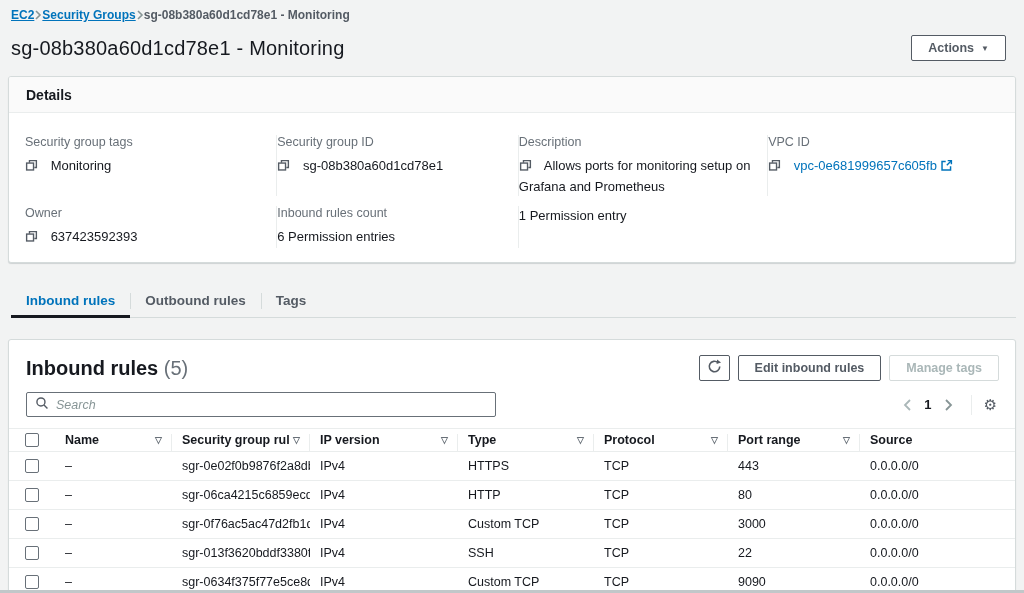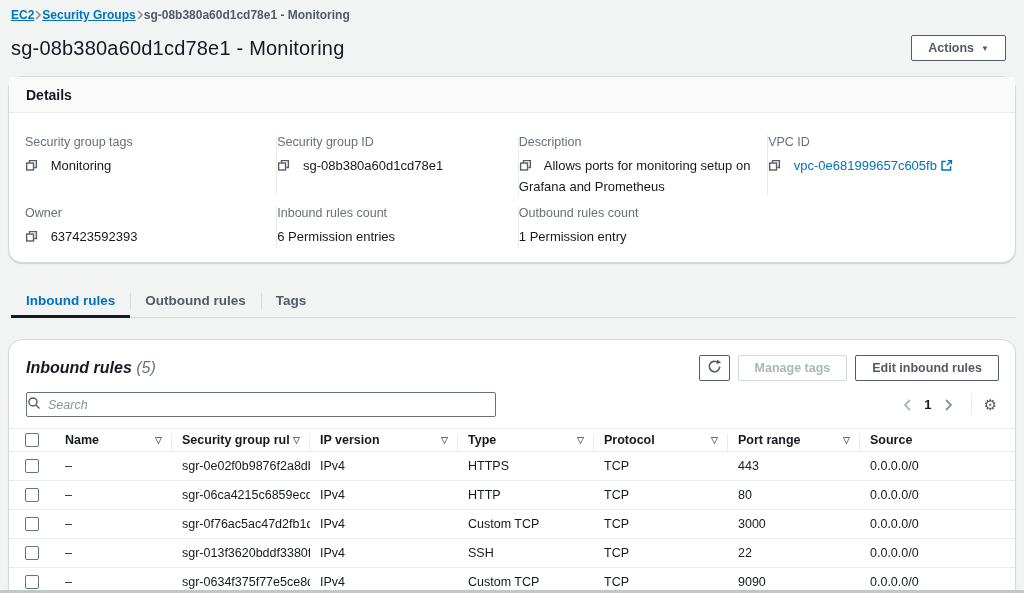--- a/index.html
+++ b/index.html
@@ -20,21 +20,21 @@
 
   .btn { display:inline-flex; align-items:center; justify-content:center; gap:7px;
     background:#fff; border:1px solid #545b64; border-radius:2px; color:#545b64;
     font-weight:bold; font-size:12.5px; height:26px; padding:7px 16px; cursor:pointer;
     font-family:inherit; white-space:nowrap; }
   .btn.disabled { border-color:#d5dbdb; color:#aab7b8; cursor:default; }
   .btn .caret { font-size:8px; position:relative; top:0px; }
   .icon-btn { padding:0; width:31px; }
 
   
-  .panel { margin:0 8px; background:#fff; border:1px solid #d5dbdb; border-radius:14px;
+  .panel { margin:0 8px; background:#fff; border:1px solid #d5dbdb; border-radius:3px;
     box-shadow:0 1px 1px rgba(0,28,36,.15); }
   .panel-header { padding:10px 17px 9px; background:#fafafa; border-bottom:1px solid #eaeded;
     border-radius:2px 2px 0 0; }
   .panel-header h2 { font-size:14px; font-weight:bold; }
   .details-body { padding:22px 16px 14px; }
   .d-row { display:grid; grid-template-columns:25.8% 24.8% 25.6% 23.8%; }
   .d-row + .d-row { margin-top:10px; }
   .d-cell { padding-right:14px; min-height:40px; }
   .d-cell.divided { border-left:1px solid #eaeded; }
   .d-label { color:#687078; font-size:12.5px; margin-bottom:7px; }
@@ -49,27 +49,27 @@
     color:#545b64; cursor:pointer; }
   .tab:not(:first-child)::before { content:''; position:absolute; left:0; top:5px;
     height:16px; width:1px; background:#d5dbdb; }
   .tab.active { color:#0073bb; }
   .tab.active::after { content:''; position:absolute; left:0; right:0; bottom:-1px;
     height:3px; background:#16191f; }
 
   
   .rules-panel { margin-top:21px; padding-bottom:6px; }
   .rules-header { display:flex; align-items:center; padding:15px 16px 0 17px; }
-  .rules-title { font-size:16px; font-weight:bold;font-style:italic; }
+  .rules-title { font-size:20px; font-weight:bold; }
   .rules-count { font-weight:normal; color:#687078; }
   .header-actions { margin-left:auto; display:flex; gap:8px; }
 
   .toolbar-row { display:flex; align-items:center; padding:11px 16px 11px 17px; }
   .search-box { display:flex; align-items:center; gap:7px; width:470px; height:25px;
-    border:1px solid #687078; border-radius:2px; background:#fff; padding:0 0; }
+    border:1px solid #687078; border-radius:2px; background:#fff; padding:0 8px; }
   .search-box input { border:none; outline:none; flex:1; font-size:12.5px;
     font-family:inherit; color:#16191f; background:transparent; }
   .search-box input::placeholder { color:#879596; font-style:italic; }
   .pagination { margin-left:auto; display:flex; align-items:center; }
   .pg-btn { background:none; border:none; cursor:pointer; padding:2px 8px; display:flex; align-items:center; }
   .pg-num { font-size:13px; font-weight:bold; color:#16191f; padding:0 4px; }
   .pg-divider { width:1px; height:20px; background:#eaeded; margin:0 10px; }
   .gear-btn { background:none; border:none; cursor:pointer; font-size:15px; color:#545b64;
     padding:0 2px; line-height:1; }
 
@@ -180,21 +180,20 @@
                 <rect x="2" y="5" width="8.5" height="8.5" fill="none" stroke="#545b64" stroke-width="1.7"></rect>
               </svg></span>
           <span>637423592393</span>
         </div>
       </div>
       <div class="d-cell divided">
         <div class="d-label">Inbound rules count</div>
         <div class="d-value"><span>6 Permission entries</span></div>
       </div>
       <div class="d-cell divided">
-        <div class="d-label">Outbound rules count</div>
         <div class="d-value"><span>1 Permission entry</span></div>
       </div>
       <div class="d-cell"></div>
     </div>
   </div>
 </section>
 
 <div class="tabs-bar">
     <div class="tab active">Inbound rules</div>
     <div class="tab">Outbound rules</div>
@@ -207,22 +206,22 @@
       <span>Inbound rules</span>
       <span class="rules-count">(5)</span>
     </div>
     <div class="header-actions">
       <button class="btn icon-btn">
           <span><svg width="15" height="15" viewBox="0 0 16 16">
               <path d="M13.6 8 a5.6 5.6 0 1 1 -1.9 -4.2" fill="none" stroke="#545b64" stroke-width="1.7"></path>
               <polygon points="10.8,0.6 15,3.6 10.2,5.4" fill="#545b64"></polygon>
             </svg></span>
         </button>
+      <button class="btn">Edit inbound rules</button>
       <button class="btn disabled">Manage tags</button>
-      <button class="btn">Edit inbound rules</button>
     </div>
   </div>
   <div class="toolbar-row">
     <div class="search-box">
       <span><svg width="14" height="14" viewBox="0 0 16 16">
             <circle cx="6.8" cy="6.8" r="4.6" fill="none" stroke="#545b64" stroke-width="1.6"></circle>
             <line x1="10.3" y1="10.3" x2="14.2" y2="14.2" stroke="#545b64" stroke-width="1.6"></line>
           </svg></span>
       <input type="text" placeholder="Search" style="">
     </div>

